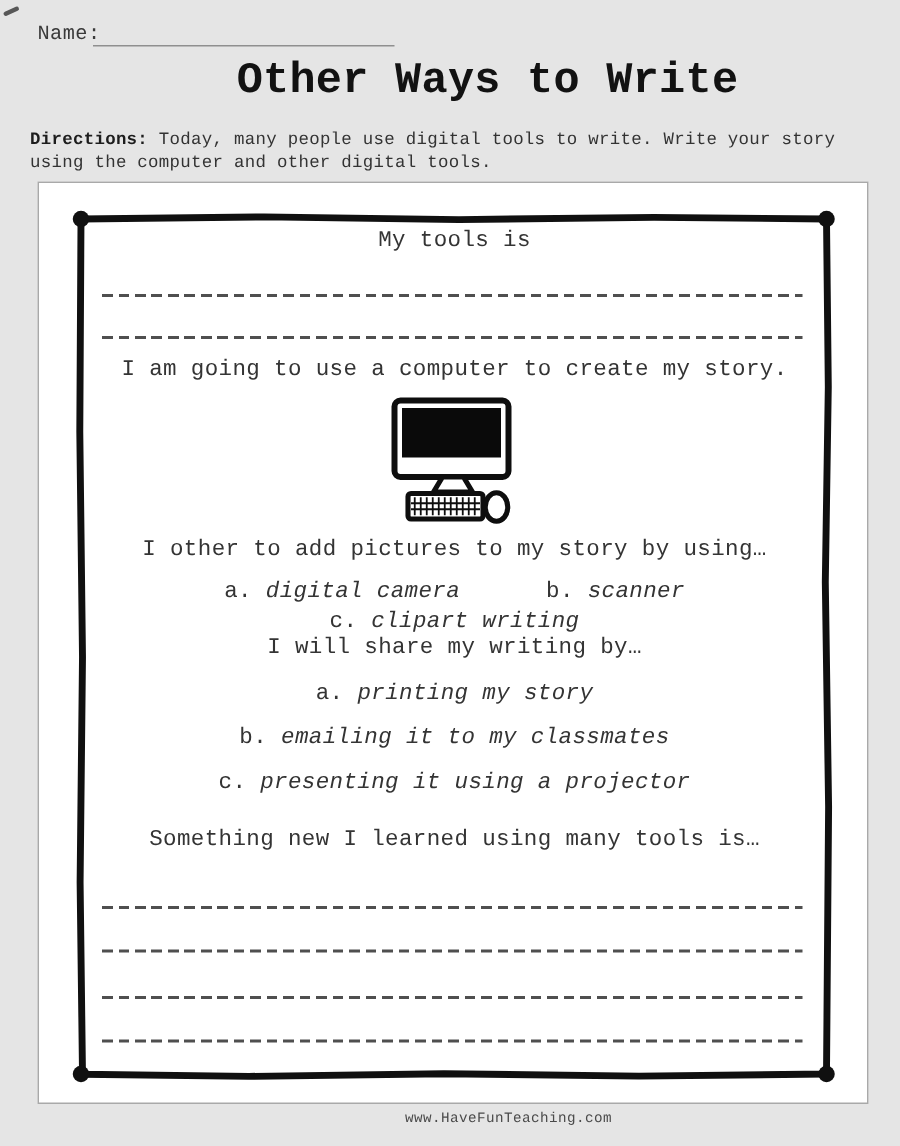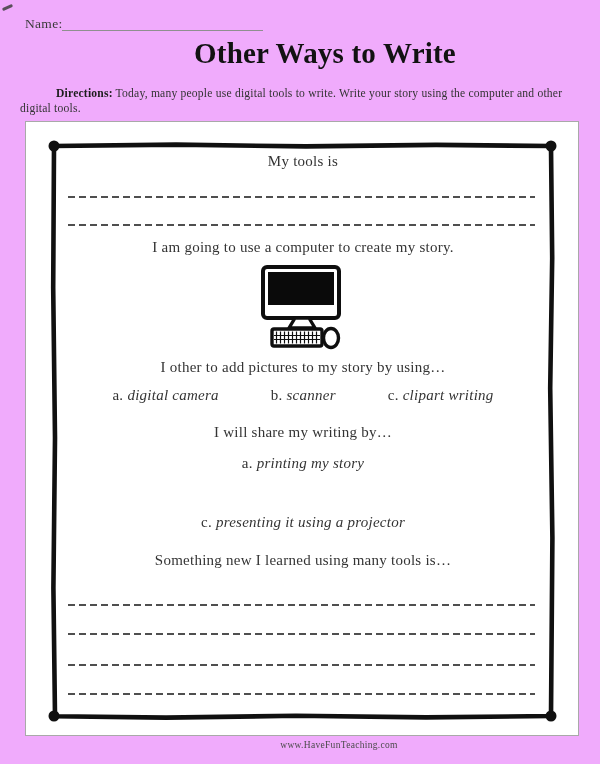--- a/index.html
+++ b/index.html
@@ -1,33 +1,33 @@
 <!DOCTYPE html>
 <html><head>
 <meta charset="utf-8">
 <style>
   html,body{margin:0;padding:0;background:#ffffff;}
   .page{
     position:relative;
     width:600px;height:764px;
-    background:#f0abfc;
-    font-family:Liberation Serif, serif;
+    background:#e5e5e5;
+    font-family:Liberation Mono, monospace;
     color:#343434;
     overflow:hidden;
   }
   
   .artifact{position:absolute;left:2px;top:6px;width:11px;height:3px;background:#3e3e3e;transform:rotate(-24deg);border-radius:2px;opacity:.85;}
   
   .name-row{position:absolute;left:25px;top:16px;font-size:13.5px;color:#3a3a3a;letter-spacing:.3px;}
   .name-line{position:absolute;left:62px;top:30px;width:201px;height:0;border-bottom:1.6px solid #8f8f8f;}
   
   .title{position:absolute;left:0;top:37px;width:600px;text-align:center;font-size:29px;font-weight:bold;color:#121212;letter-spacing:.2px;margin-left:25px;}
   
   .directions{position:absolute;left:20px;top:87px;width:562px;font-size:11.6px;line-height:14.6px;color:#333;letter-spacing:.2px;}
-  .directions b{color:#1d1d1d;margin-left:36px;}
+  .directions b{color:#1d1d1d;}
   
   .thin-frame{position:absolute;left:25px;top:121px;width:554px;height:615px;border:1px solid #a9a9a9;box-sizing:border-box;background:#fff;}
   
   .sheet{position:absolute;left:46px;top:138px;width:514px;height:587px;}
   .sheet svg.border{position:absolute;left:0;top:0;}
   .line{position:absolute;left:0;width:100%;text-align:center;font-size:15px;line-height:20px;letter-spacing:.25px;color:#343434;}
   .italic{font-style:italic;}
   .opt-prefix{font-style:normal;}
   .opt-inline{margin:0 24px;white-space:nowrap;}
   .dash-line{position:absolute;left:22px;width:467px;height:2px;
@@ -99,20 +99,21 @@
 
     <div class="line" style="top:247px">
       <span class="opt-inline"><span class="opt-prefix">a.</span> <span class="italic">digital camera</span></span>
       <span class="opt-inline"><span class="opt-prefix">b.</span> <span class="italic">scanner</span></span>
       <span class="opt-inline"><span class="opt-prefix">c.</span> <span class="italic">clipart writing</span></span>
     </div>
 
     <div class="line" style="top:284px">I will share my writing by…</div>
 
     <div class="line" style="top:315px"><span class="opt-prefix">a.</span> <span class="italic">printing my story</span></div>
+    <div class="line" style="top:344px"><span class="opt-prefix">b.</span> <span class="italic">emailing it to my classmates</span></div>
     <div class="line" style="top:374px"><span class="opt-prefix">c.</span> <span class="italic">presenting it using a projector</span></div>
 
     <div class="line" style="top:412px">Something new I learned using many tools is…</div>
 
     <div class="dash-line" style="top:466px"></div>
     <div class="dash-line" style="top:495px"></div>
     <div class="dash-line" style="top:526px"></div>
     <div class="dash-line" style="top:555px"></div>
 
   </div>

